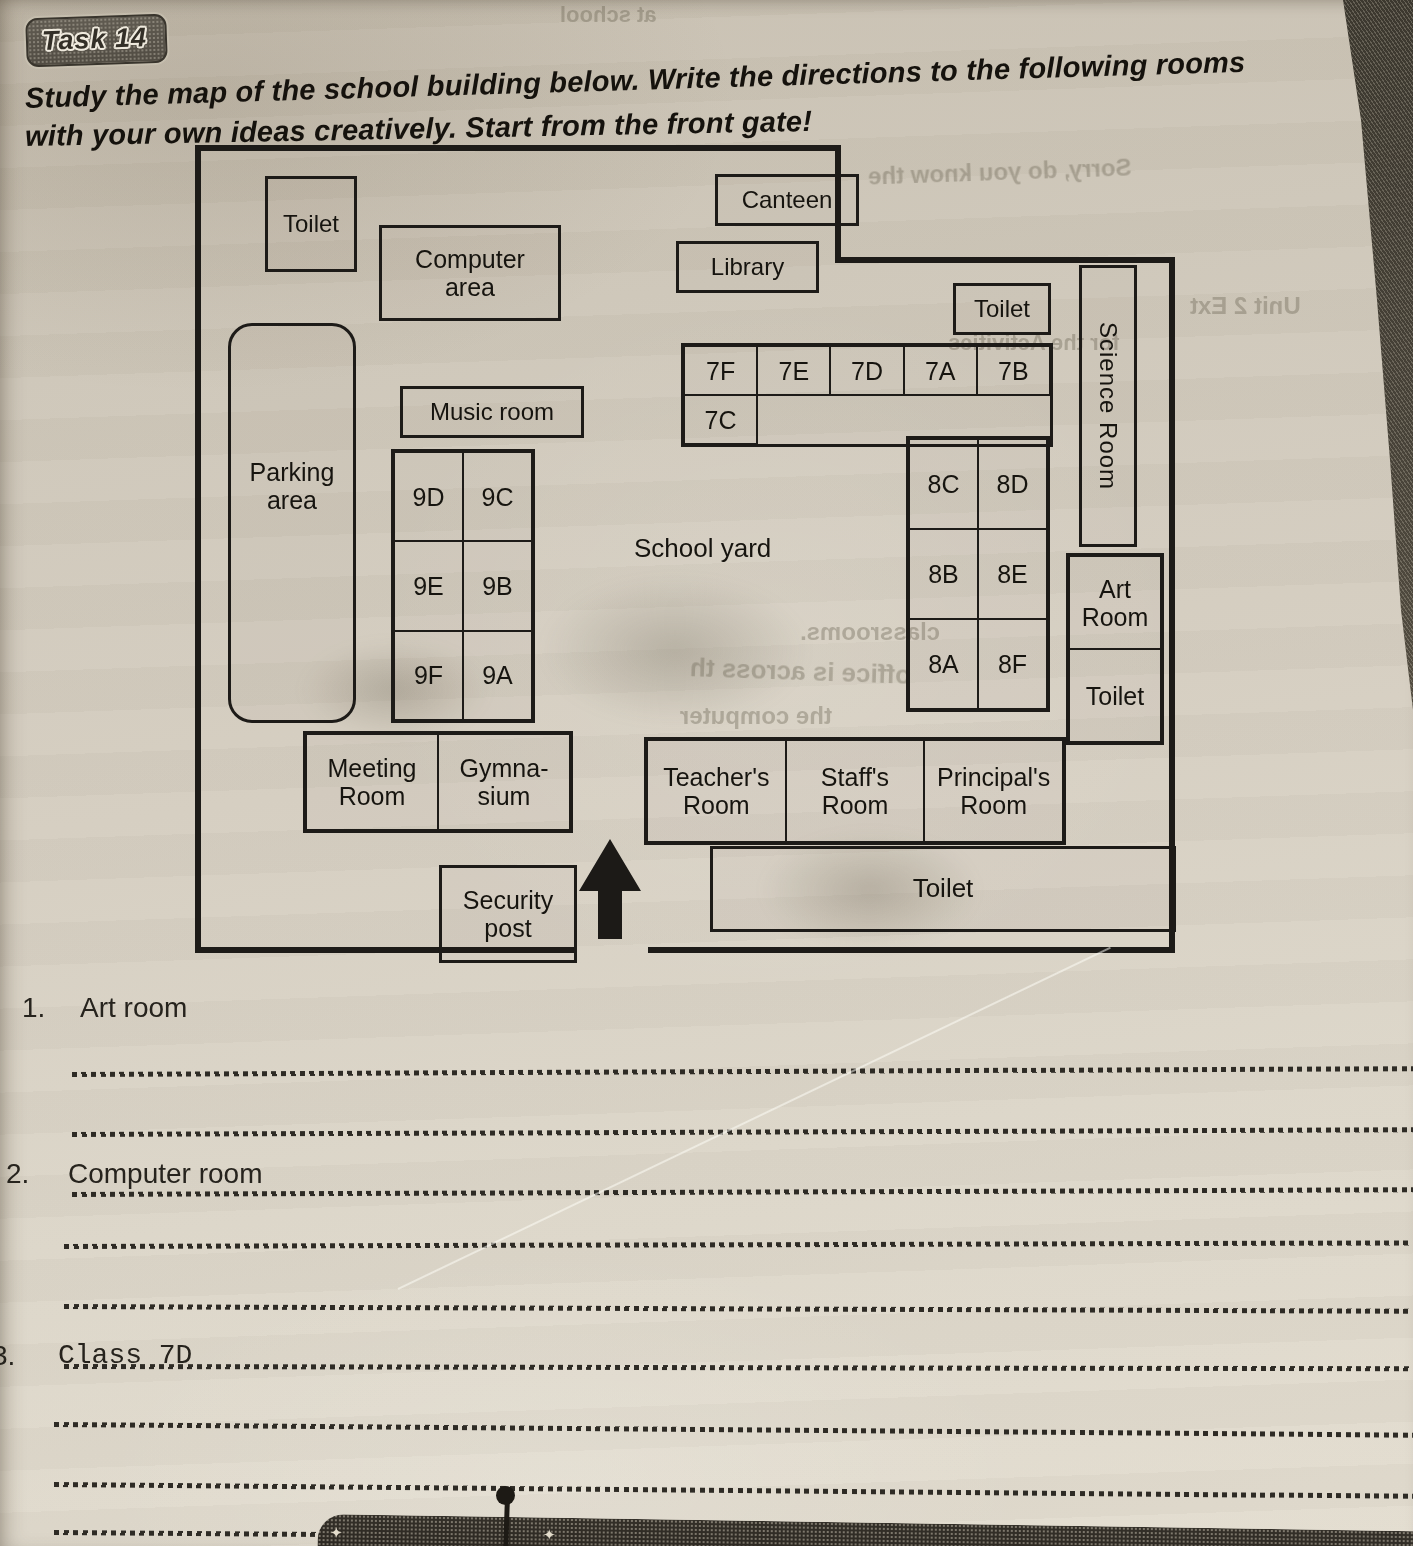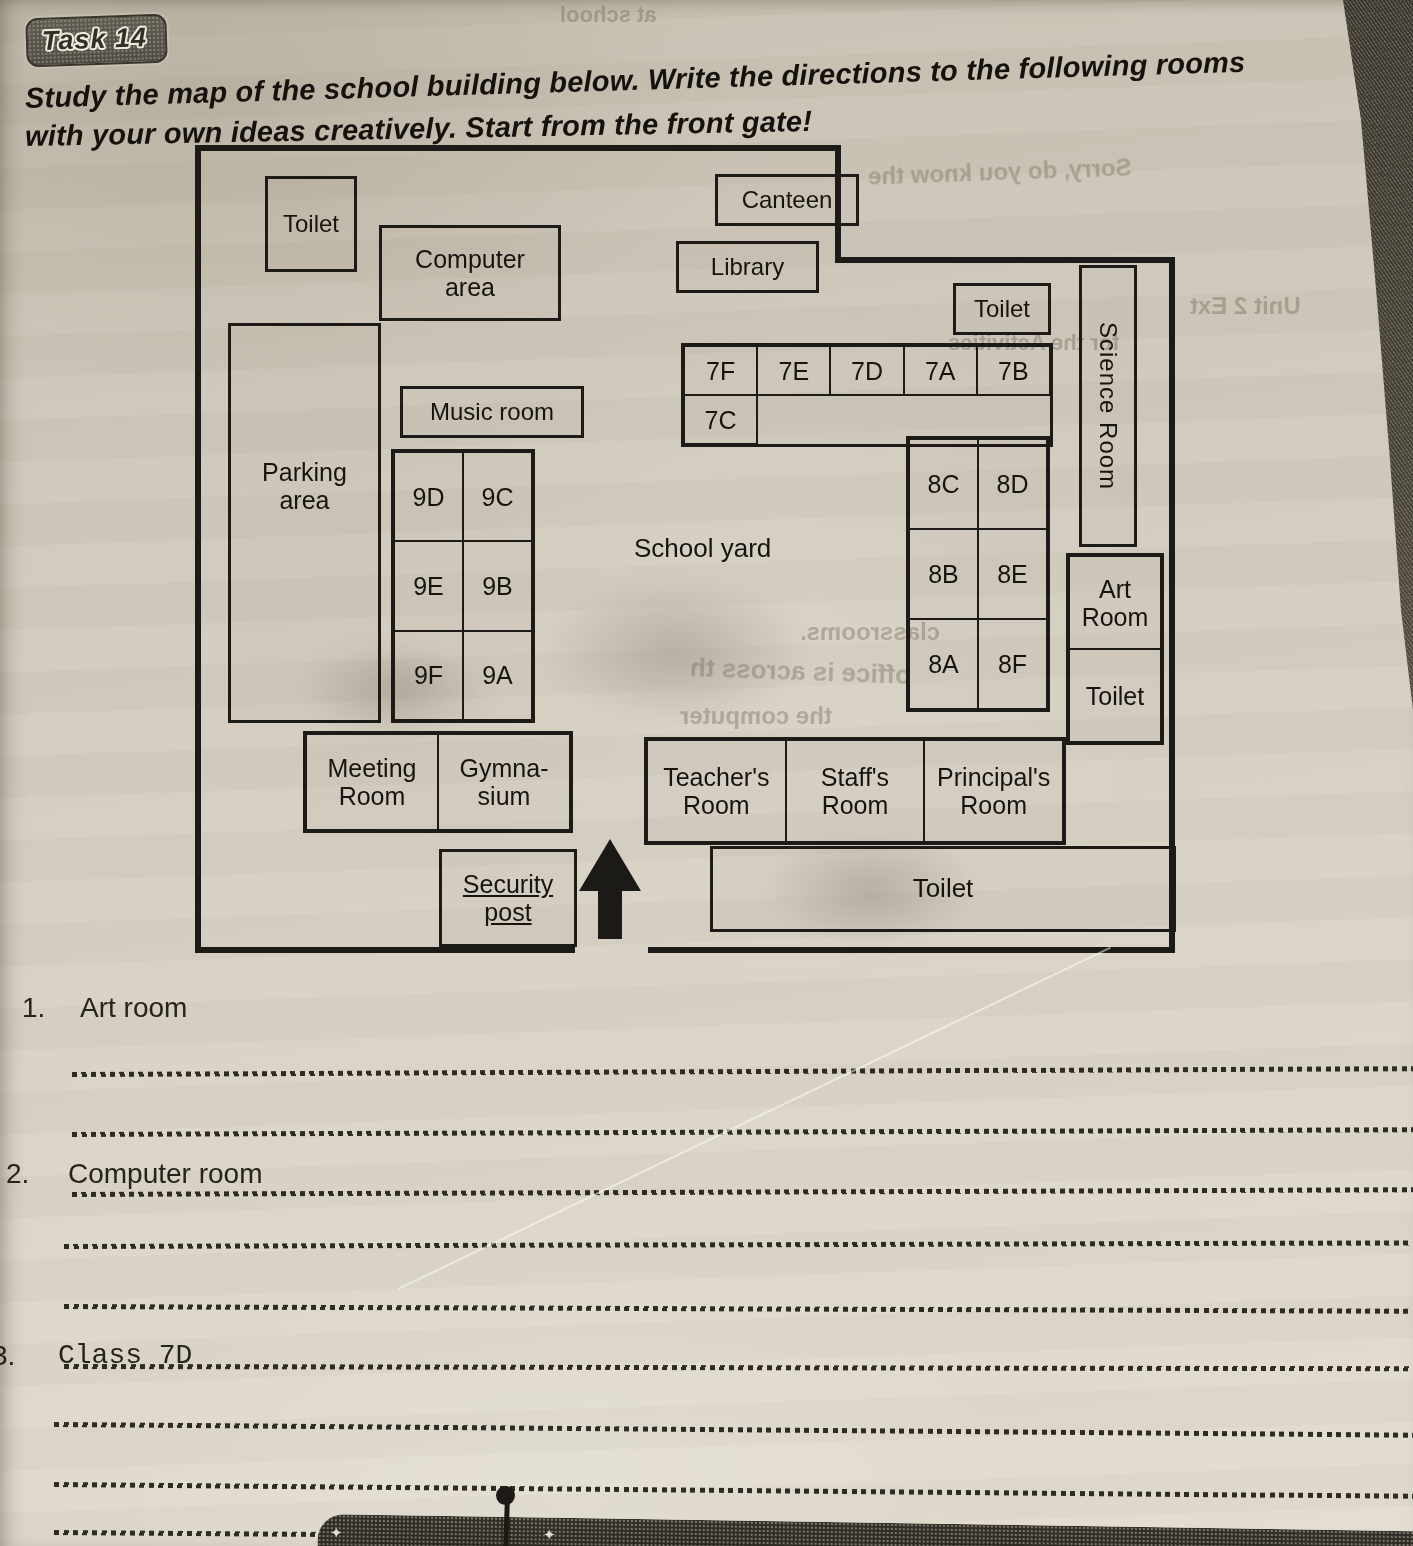--- a/index.html
+++ b/index.html
@@ -112,21 +112,21 @@
     </svg>
 
     <div class="room" style="left:72px;top:33px;width:86px;height:90px;">Toilet</div>
     <div class="room" style="left:186px;top:82px;width:176px;height:90px;font-size:25px;">Computer
 area</div>
     <div class="room" style="left:481px;top:31px;width:138px;height:46px;margin-left:41px;">Canteen</div>
     <div class="room" style="left:483px;top:98px;width:137px;height:46px;">Library</div>
     <div class="room" style="left:760px;top:140px;width:92px;height:46px;">Toilet</div>
     <div class="room vert" style="left:886px;top:122px;width:52px;height:276px;">Science Room</div>
     <div class="room" style="left:191px;top:243px;width:178px;height:46px;margin-left:16px;">Music room</div>
-    <div class="room" style="left:35px;top:180px;width:153px;height:400px;align-items:flex-start;padding-top:132px;box-sizing:border-box;font-size:25px;">Parking
+    <div class="room" style="left:35px;top:180px;width:128px;height:400px;align-items:flex-start;padding-top:132px;box-sizing:border-box;font-size:25px;border-radius:24px;">Parking
 area</div>
 
     <div class="grid" style="left:488px;top:200px;width:366px;height:98px;grid-template-columns:repeat(5,1fr);grid-template-rows:repeat(2,1fr);">
       <div class="cell">7F</div>
       <div class="cell">7E</div>
       <div class="cell">7D</div>
       <div class="cell">7A</div>
       <div class="cell">7B</div>
       <div class="cell">7C</div>
     </div>
@@ -166,21 +166,21 @@
 
     <div class="grid" style="left:451px;top:585px;width:416px;height:102px;grid-template-columns:repeat(3,1fr);grid-template-rows:1fr;margin-top:9px;">
       <div class="cell">Teacher's
 Room</div>
       <div class="cell">Staff's
 Room</div>
       <div class="cell">Principal's
 Room</div>
     </div>
 
-    <div class="room" style="left:246px;top:706px;width:132px;height:92px;font-size:25px;text-decoration:underline;">Security
+    <div class="room" style="left:246px;top:722px;width:132px;height:92px;font-size:25px;">Security
 post</div>
     <div class="room" style="left:517px;top:703px;width:460px;height:80px;font-size:26px;">Toilet</div>
   </div>
 
   <div class="qnum" style="left:22px;top:992px;">1.</div>
   <div class="qlabel" style="left:80px;top:992px;">Art room</div>
   <div class="dotline" style="left:72px;top:1072px;width:1341px;transform:rotate(-0.25deg);"></div>
   <div class="dotline" style="left:72px;top:1132px;width:1341px;transform:rotate(-0.2deg);"></div>
   <div class="dotline" style="left:72px;top:1192px;width:1341px;transform:rotate(-0.2deg);"></div>
 

